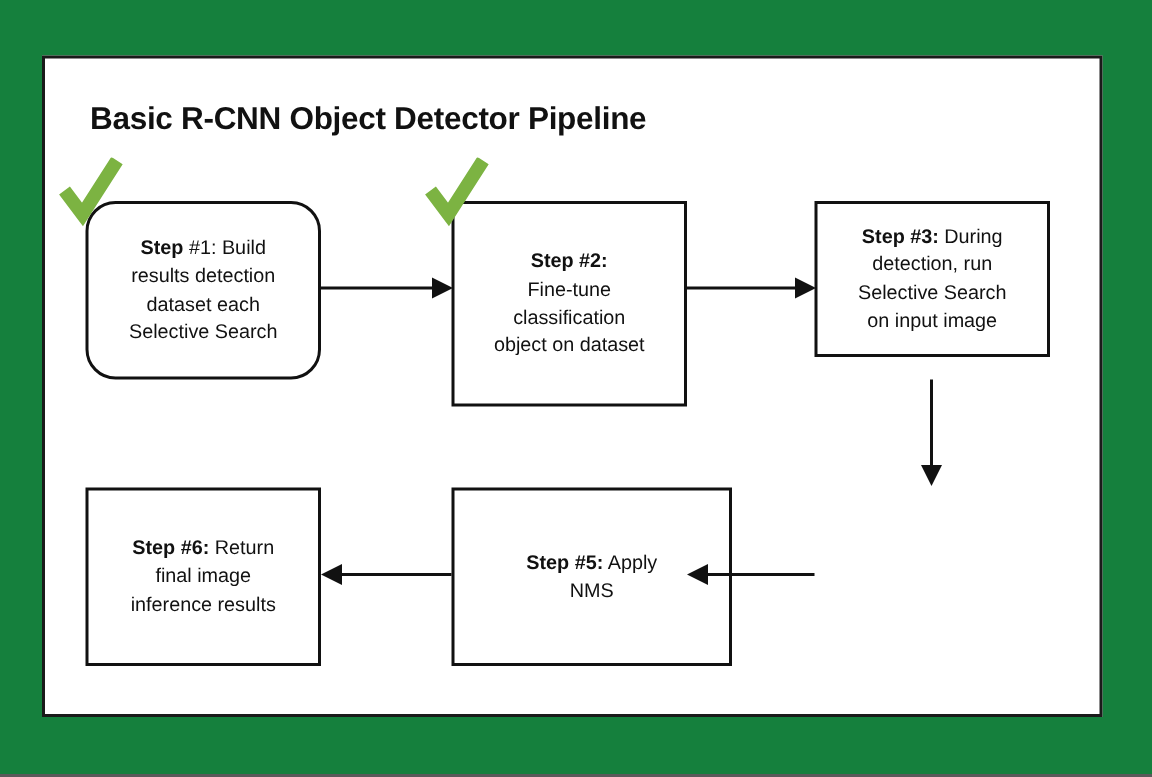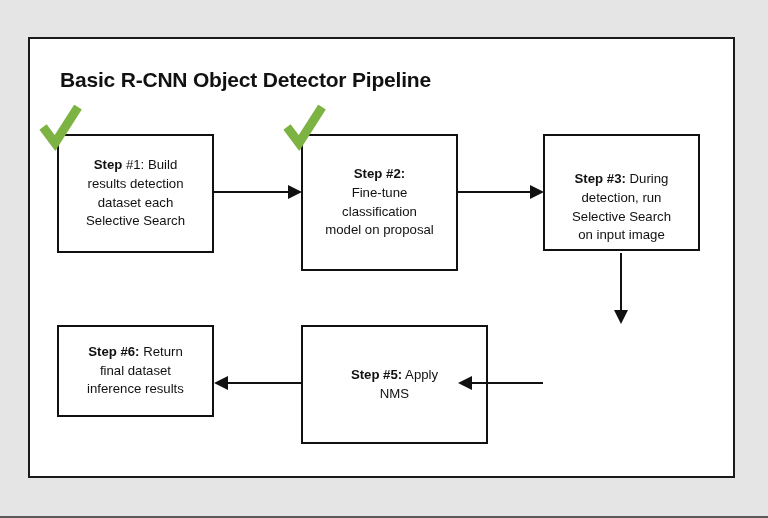--- a/index.html
+++ b/index.html
@@ -13,21 +13,21 @@
     position: relative;
     font-family: "Liberation Sans", sans-serif;
     overflow: hidden;
   }
 
   #canvas {
     position: absolute;
     left: 0; top: 0;
     width: 768px;
     height: 518px;
-    background: #e5e5e5;
+    background: #15803d;
   }
 
   
   .page-bottom-rule {
     position: absolute;
     left: 0;
     top: 516px;
     width: 768px;
     height: 2px;
     background: #5a5a5a;
@@ -70,26 +70,26 @@
   }
   .step-text {
     font-size: 13.2px;
     line-height: 1.42;
     color: #111111;
   }
   .step-text b {
     font-weight: bold;
   }
 
-  #box1 { left: 57px;  top: 134px; width: 157px; height: 119px; }
+  #box1 { left: 57px;  top: 134px; width: 157px; height: 119px; border-radius: 20px; }
   #box2 { left: 301px; top: 134px; width: 157px; height: 137px; }
-  #box3 { left: 543px; top: 134px; width: 157px; height: 117px; align-items: flex-end; }
+  #box3 { left: 543px; top: 134px; width: 157px; height: 104px; }
   #box4 { left: 543px; top: 325px; width: 157px; height: 119px; }
   #box5 { left: 301px; top: 325px; width: 187px; height: 119px; }
-  #box6 { left: 57px;  top: 325px; width: 157px; height: 92px; }
+  #box6 { left: 57px;  top: 325px; width: 157px; height: 119px; }
 
   
   .conn {
     position: absolute;
     background: #111111;
   }
   .conn-h { height: 2px; }
   .conn-v { width: 2px; }
 
   
@@ -137,21 +137,21 @@
       <span>dataset each</span><br>
       <span>Selective Search</span>
     </div>
   </div>
 
   <div class="step-box" id="box2">
     <div class="step-text">
       <b>Step #2:</b><br>
       <span>Fine-tune</span><br>
       <span>classification</span><br>
-      <span>model on proposal</span>
+      <span>object on dataset</span>
     </div>
   </div>
 
   <div class="step-box" id="box3">
     <div class="step-text">
       <span><b>Step #3:</b><span> During</span></span><br>
       <span>detection, run</span><br>
       <span>Selective Search</span><br>
       <span>on input image</span>
     </div>
@@ -161,21 +161,21 @@
   <div class="step-box" id="box5">
     <div class="step-text">
       <span><b>Step #5:</b><span> Apply</span></span><br>
       <span>NMS</span>
     </div>
   </div>
 
   <div class="step-box" id="box6">
     <div class="step-text">
       <span><b>Step #6:</b><span> Return</span></span><br>
-      <span>final dataset</span><br>
+      <span>final image</span><br>
       <span>inference results</span>
     </div>
   </div>
 
   <div class="conn conn-h" style="left:214px; top:191px; width:74px;"></div>
   <div class="arrow arrow-right" style="left:288px; top:185px;"></div>
 
   <div class="conn conn-h" style="left:458px; top:191px; width:72px;"></div>
   <div class="arrow arrow-right" style="left:530px; top:185px;"></div>
 

